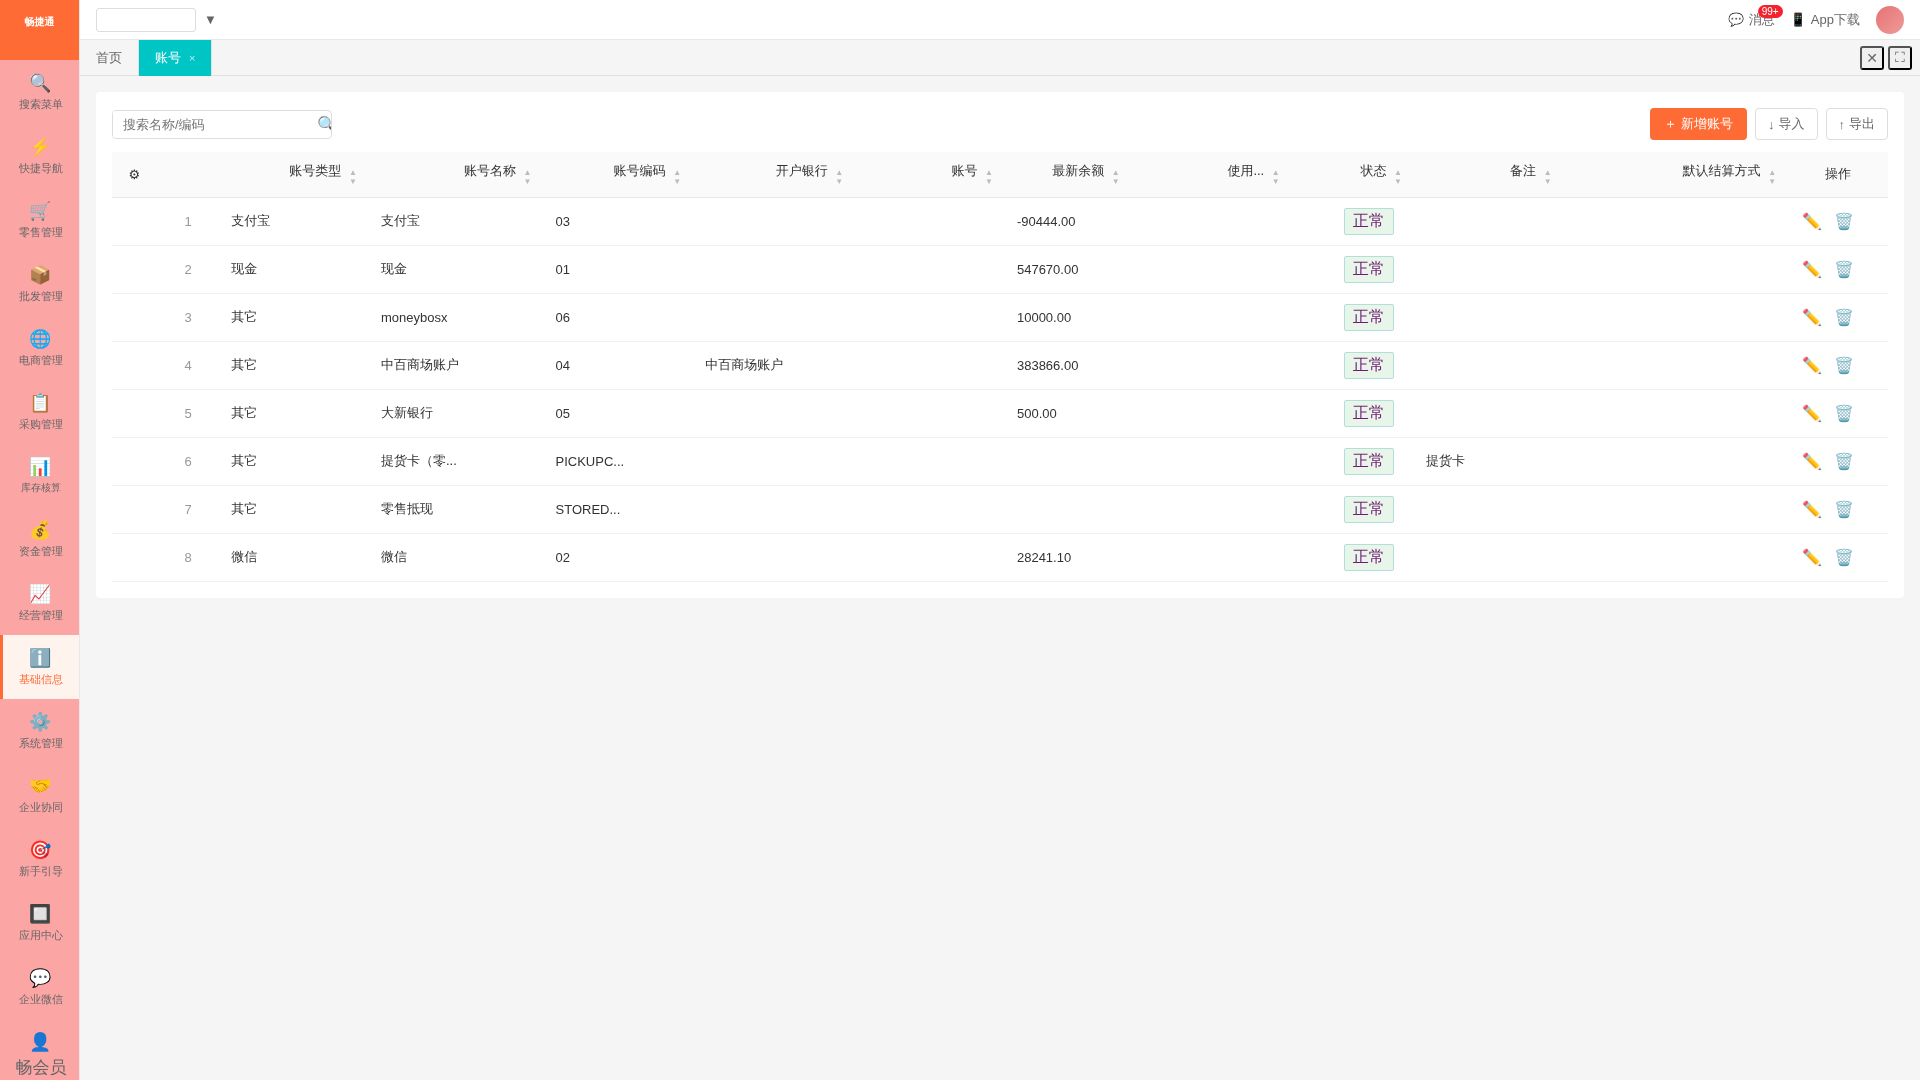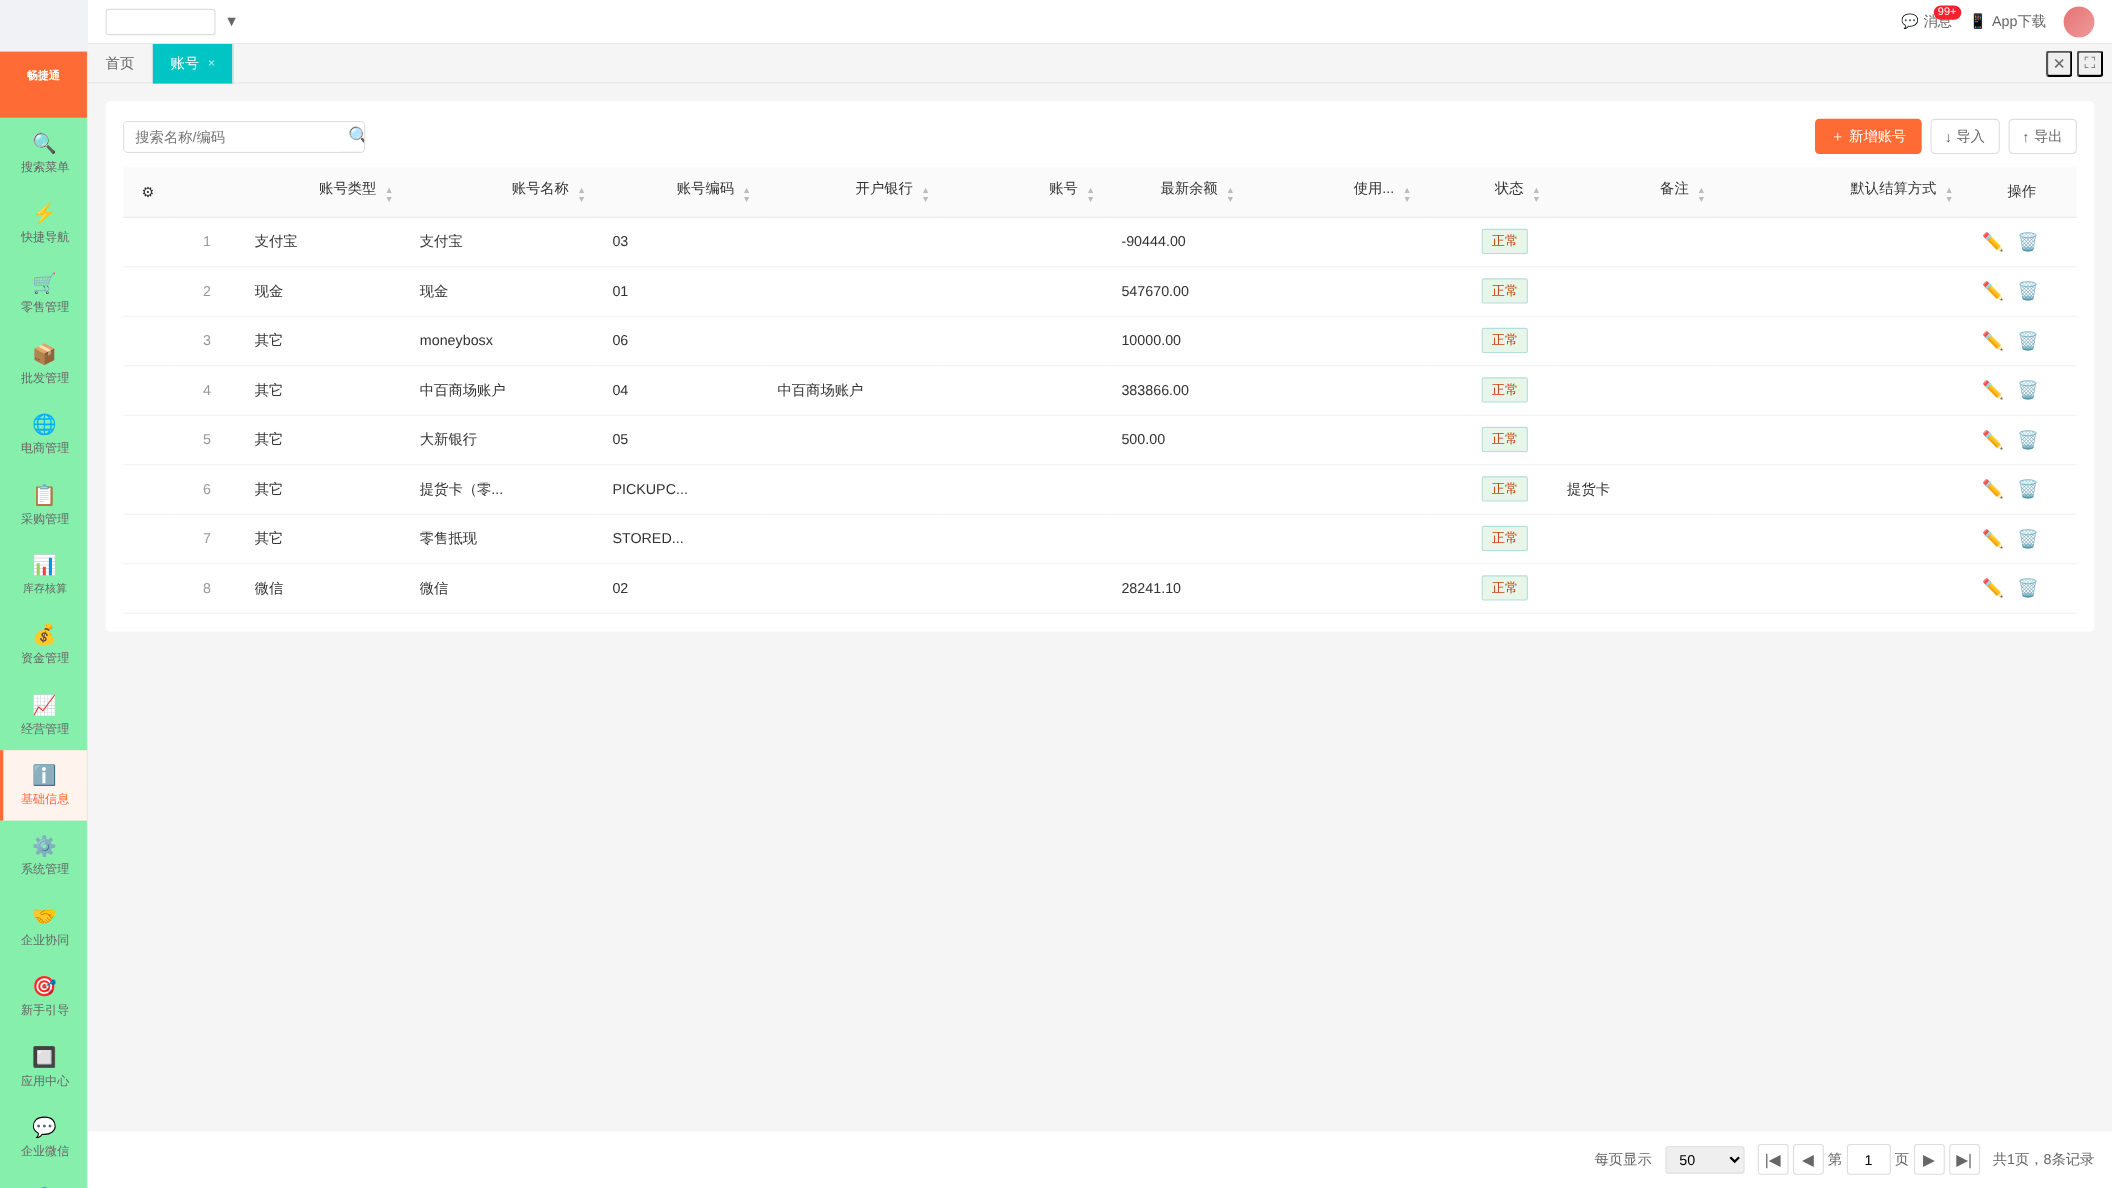--- a/index.html
+++ b/index.html
@@ -1,19 +1,19 @@
 <!DOCTYPE html>
 <html><head>
   <meta charset="utf-8">
   <style>
     * { margin: 0; padding: 0; box-sizing: border-box; }
     body { font-family: 'Microsoft YaHei', 'PingFang SC', sans-serif; font-size: 13px; background: #f0f2f5; display: flex; height: 1080px; width: 1920px; overflow: hidden; }
 
     
-    .sidebar { width: 80px; background: #86efac; display: flex; flex-direction: column; align-items: center; border-right: 1px solid #e8e8e8; z-index: 10; margin-top: 47px; }
+    .sidebar { width: 80px; background: #fca5a5; display: flex; flex-direction: column; align-items: center; border-right: 1px solid #e8e8e8; z-index: 10; }
     .sidebar-logo { width: 100%; background: #ff6b35; padding: 10px 0; display: flex; flex-direction: column; align-items: center; justify-content: center; height: 60px; }
     .sidebar-item { width: 100%; padding: 12px 0; display: flex; flex-direction: column; align-items: center; justify-content: center; cursor: pointer; color: #666; font-size: 12px; border-left: 3px solid transparent; }
     .sidebar-item.active { color: #ff6b35; background: #fff3ee; border-left: 3px solid #ff6b35; }
     .sidebar-item .s-icon { font-size: 18px; margin-bottom: 3px; }
 
     
     .main { flex: 1; display: flex; flex-direction: column; overflow: hidden; }
 
     
     .top-header { height: 40px; background: #fff; display: flex; align-items: center; justify-content: space-between; padding: 0 16px; border-bottom: 1px solid #e8e8e8; }
@@ -48,21 +48,21 @@
     .btn-default { background: #fff; color: #666; border: 1px solid #ddd; border-radius: 4px; padding: 6px 12px; cursor: pointer; font-size: 13px; display: flex; align-items: center; gap: 4px; }
 
     
     table { width: 100%; border-collapse: collapse; }
     thead tr { background: #fafafa; }
     th { padding: 10px 12px; text-align: right; font-weight: 500; color: #333; border-bottom: 1px solid #e8e8e8; font-size: 13px; white-space: nowrap; }
     th .sort-icons { display: inline-flex; flex-direction: column; margin-left: 4px; line-height: 1; }
     th .sort-icons span { font-size: 8px; color: #bbb; line-height: 1.1; }
     td { padding: 10px 12px; border-bottom: 1px solid #f0f0f0; color: #333; font-size: 13px; }
     .row-num { color: #999; text-align: center; }
-    .status-badge { display: inline-block; padding: 2px 8px; border-radius: 2px; font-size: 12px; background: #e8f5e9; color: #c2410c; border: 1px solid #b2dfdb; margin-left: 40px; }
+    .status-badge { display: inline-block; padding: 2px 8px; border-radius: 2px; font-size: 16px; background: #e8f5e9; color: #701a75; border: 1px solid #b2dfdb; margin-left: 40px; }
     .action-btns { display: flex; gap: 8px; }
     .action-btn { background: none; border: none; cursor: pointer; color: #666; font-size: 16px; padding: 2px; }
 
     
     .table-footer { display: flex; align-items: center; justify-content: flex-end; padding: 12px 16px; background: #fff; border-top: 1px solid #f0f0f0; gap: 12px; font-size: 13px; color: #666; }
     .page-size-select { border: 1px solid #ddd; border-radius: 3px; padding: 3px 20px 3px 8px; font-size: 13px; appearance: auto; cursor: pointer; }
     .pagination { display: flex; align-items: center; gap: 4px; }
     .page-btn { width: 28px; height: 28px; border: 1px solid #ddd; border-radius: 3px; background: #fff; cursor: pointer; display: flex; align-items: center; justify-content: center; font-size: 14px; color: #666; }
     .page-input { width: 40px; height: 28px; border: 1px solid #ddd; border-radius: 3px; text-align: center; font-size: 13px; }
 
@@ -475,30 +475,13 @@
         <button class="action-btn" title="编辑">✏️</button>
         <button class="action-btn" title="删除">🗑️</button>
       </div>
     </td>
   </tr>
           </tbody>
       </table>
     </div>
   </div>
 
-  <div class="table-footer">
-    <span>每页显示</span>
-    <select class="page-size-select">
-      <option>50</option>
-      <option>100</option>
-    </select>
-    <div class="pagination">
-      <button class="page-btn">|◀</button>
-      <button class="page-btn">◀</button>
-      <span>第</span>
-      <input class="page-input" value="1" style="">
-      <span>页</span>
-      <button class="page-btn">▶</button>
-      <button class="page-btn">▶|</button>
-    </div>
-    <span>共1页，8条记录</span>
-  </div>
 </div>
 
 </body></html>

